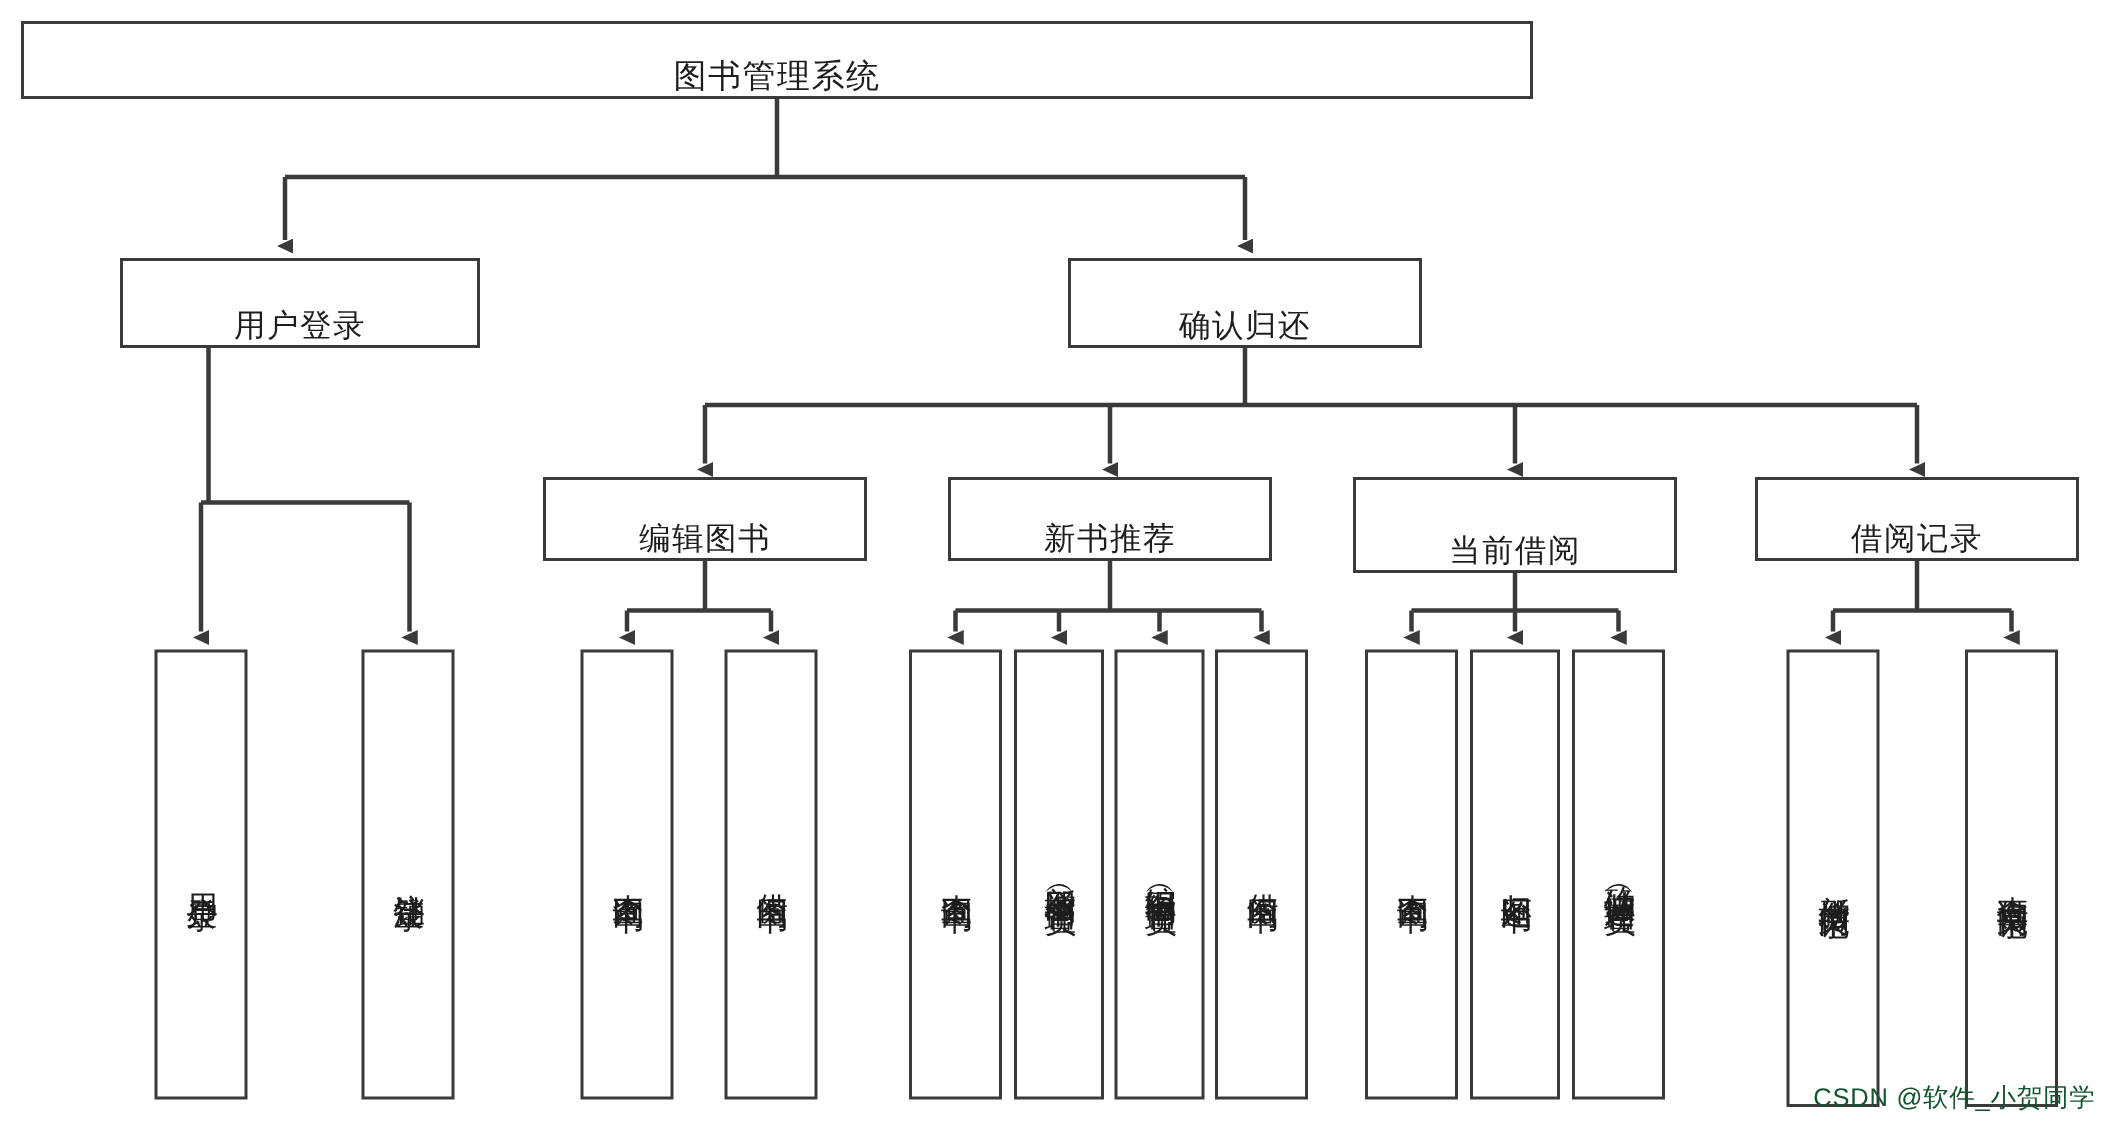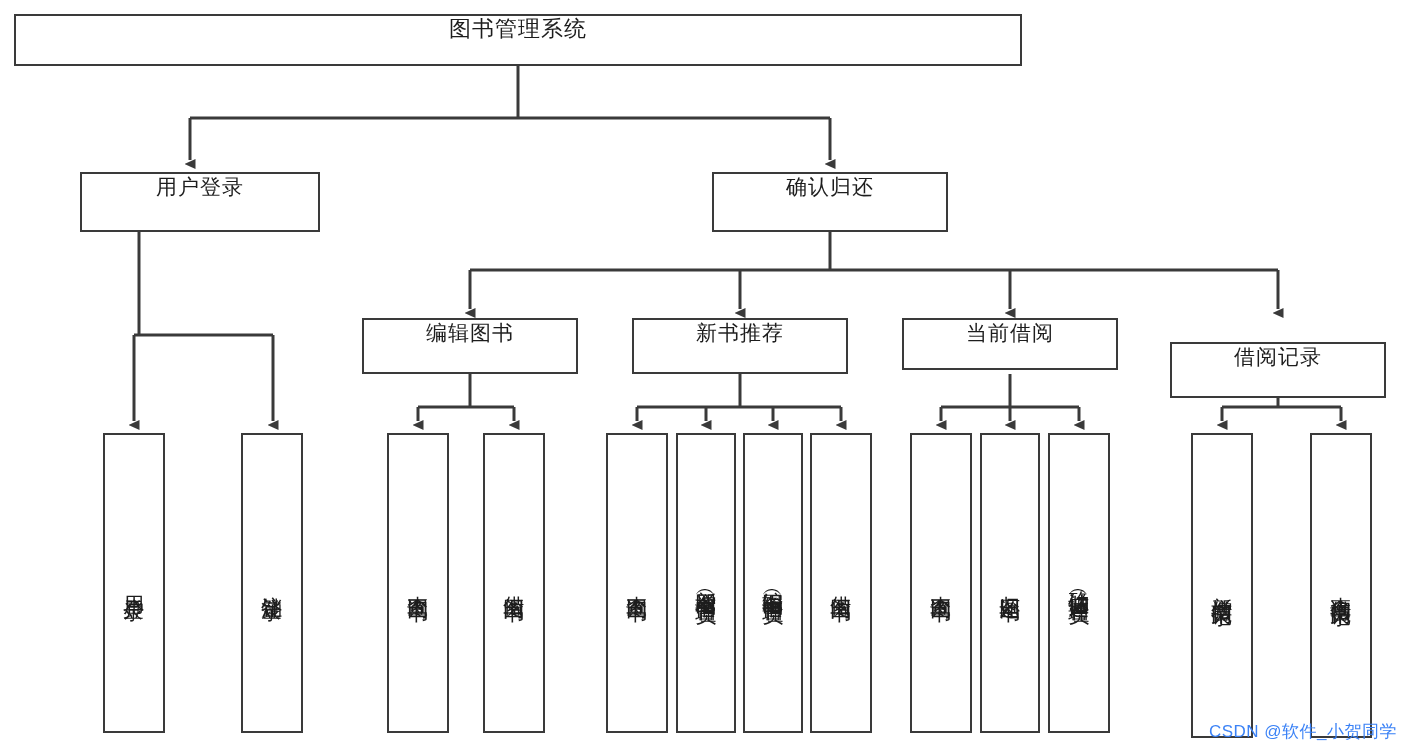--- a/index.html
+++ b/index.html
@@ -25,21 +25,21 @@
     width: 1405px;
     height: 747px;
     pointer-events: none;
   }
   .node {
     position: absolute;
     box-sizing: border-box;
     border: 2px solid #3a3a3a;
     background: #ffffff;
     display: flex;
-    align-items: flex-start;
+    align-items: flex-end;
     justify-content: center;
     color: #1d1d1d;
   }
   .node.h-node {
     font-size: 21px;
     letter-spacing: 1px;
     line-height: 1.2;
   }
   .node.root {
     font-size: 22px;
@@ -55,21 +55,21 @@
     line-height: 1.32;
     letter-spacing: 2px;
     white-space: nowrap;
     color: #1d1d1d;
   }
   .watermark {
     position: absolute;
     right: 8px;
     bottom: 4px;
     font-size: 17px;
-    color: #3b82f6;
+    color: #14532d;
     letter-spacing: 0.5px;
     white-space: nowrap;
     user-select: none;
   }
 </style>
 </head>
 <body>
 
 <div id="canvas">
 
@@ -138,25 +138,25 @@
   </div>
 
   <div class="node h-node" style="left:362px; top:318px; width:216px; height:56px;">
     <span>编辑图书</span>
   </div>
 
   <div class="node h-node" style="left:632px; top:318px; width:216px; height:56px;">
     <span>新书推荐</span>
   </div>
 
-  <div class="node h-node" style="left:902px; top:318px; width:216px; height:52px;">
+  <div class="node h-node" style="left:902px; top:318px; width:216px; height:64px;">
     <span>当前借阅</span>
   </div>
 
-  <div class="node h-node" style="left:1170px; top:318px; width:216px; height:56px;margin-top:24px;">
+  <div class="node h-node" style="left:1170px; top:318px; width:216px; height:56px;">
     <span>借阅记录</span>
   </div>
 
   <div class="node v-node" style="left:103px; top:433px; width:62px; height:300px;">
     <span class="v-text">用户登录</span>
   </div>
 
   <div class="node v-node" style="left:241px; top:433px; width:62px; height:300px;">
     <span class="v-text">注销登录</span>
   </div>

